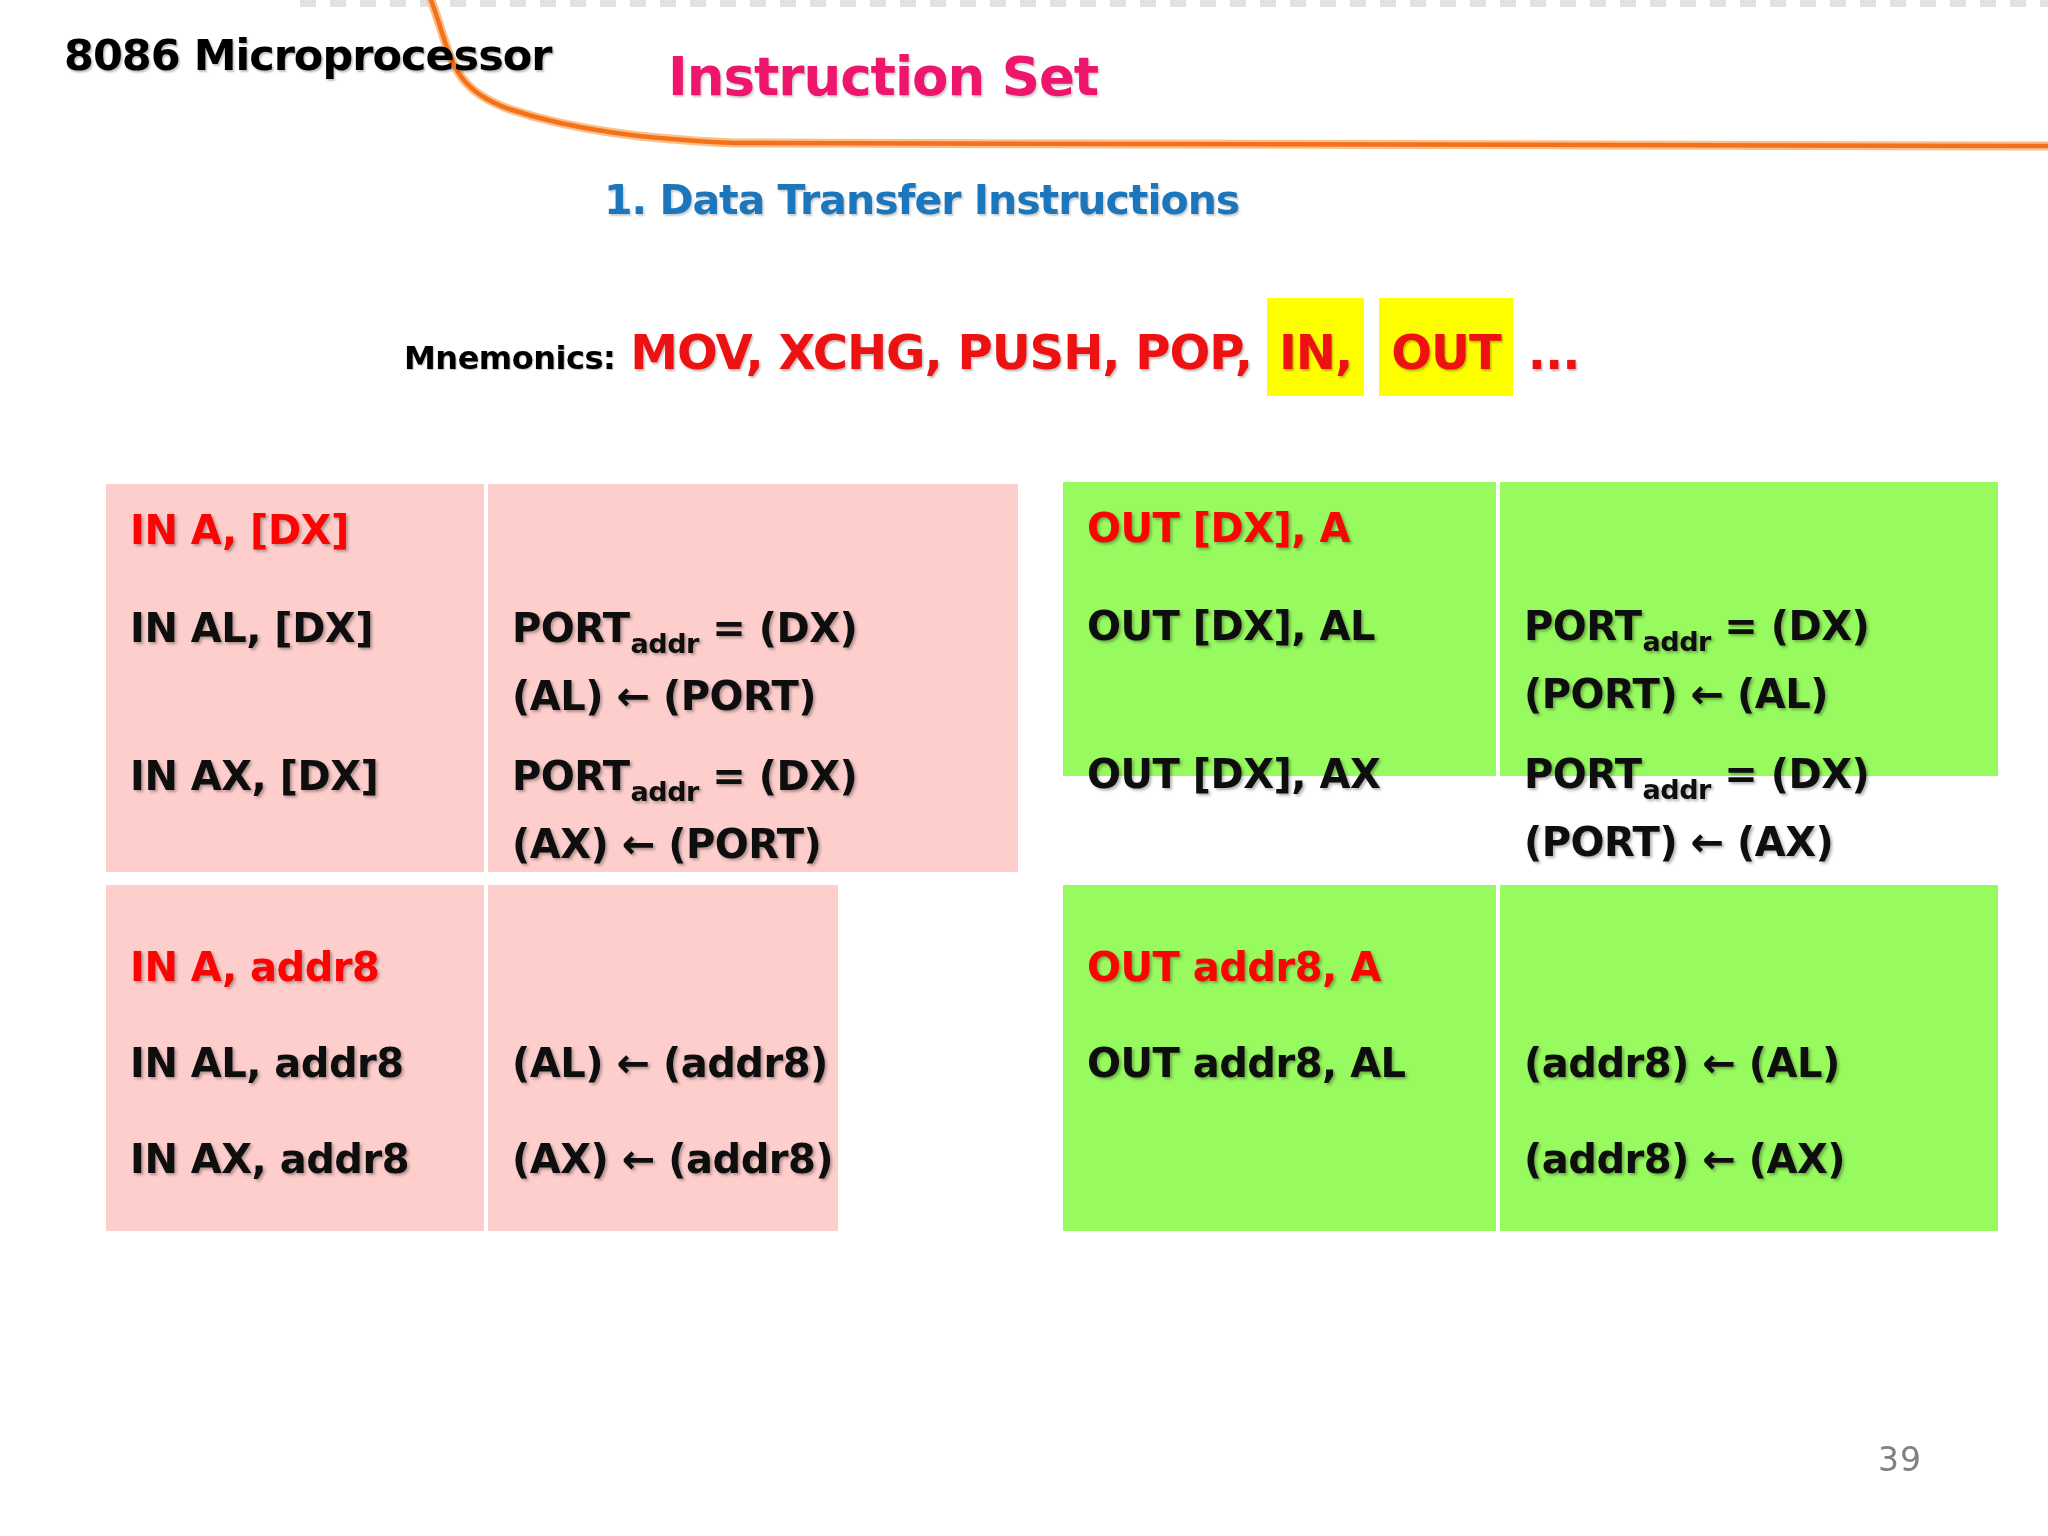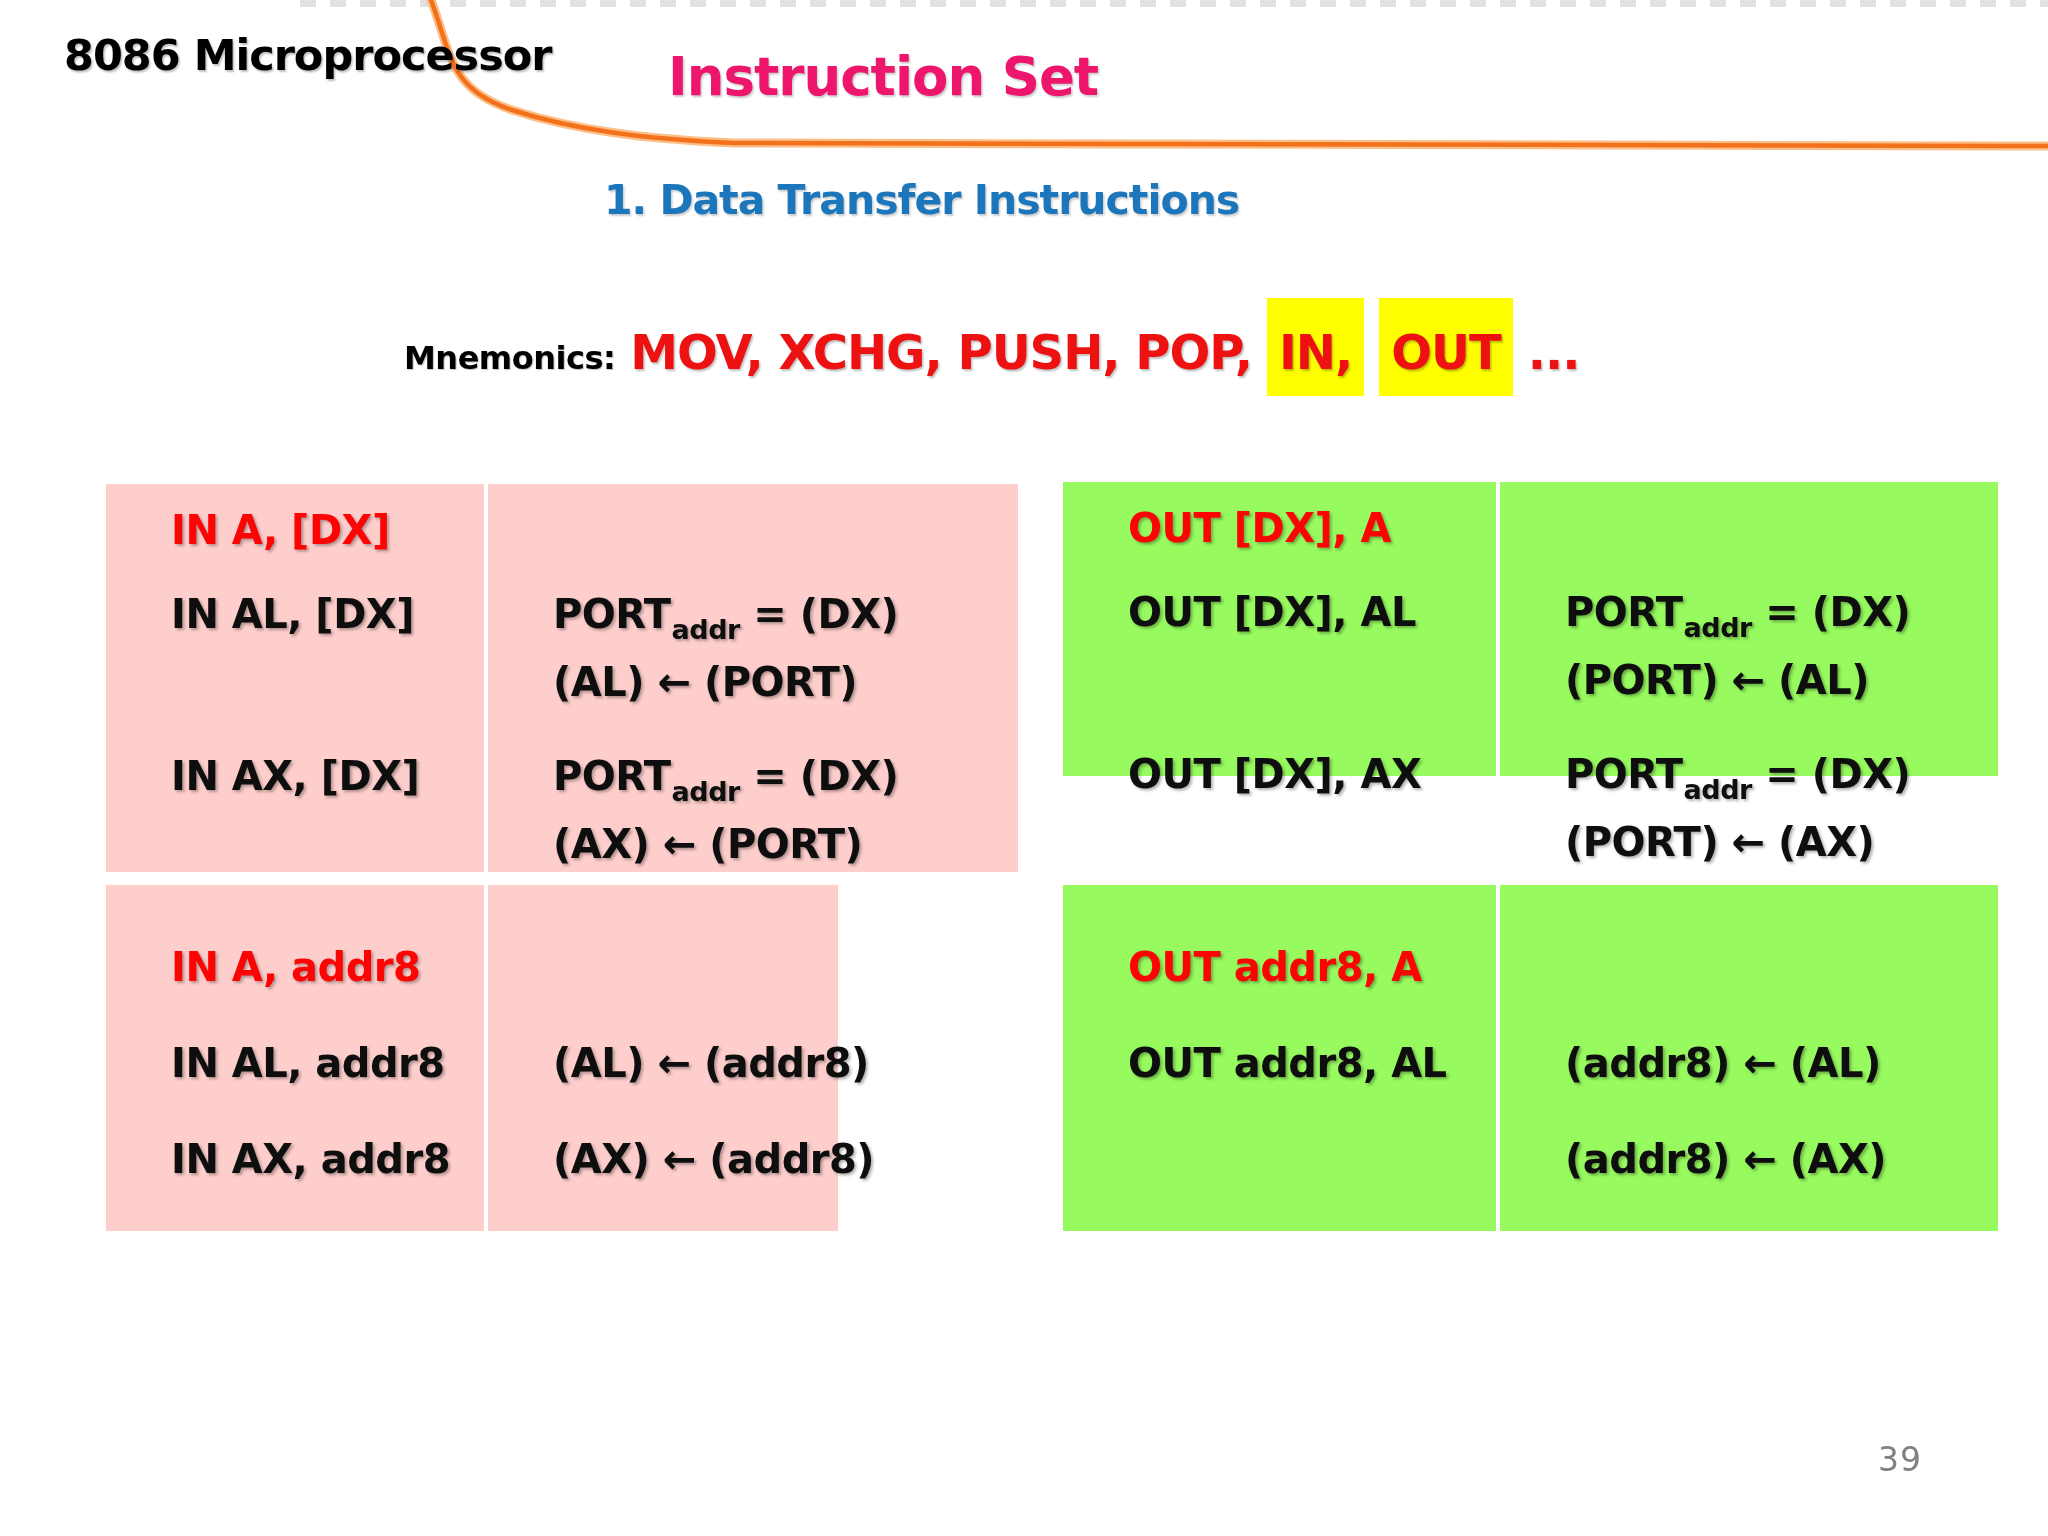--- a/index.html
+++ b/index.html
@@ -47,28 +47,28 @@
   .tbl.pink .col{background:var(--pink-bg,#fdcecb);}
   .tbl.green .col{background:var(--green-bg,#97fa5f);}
   .t-in-dx  {left:106px; top:484px; width:912px; height:388px;}
   .t-out-dx {left:1063px;top:482px; width:935px; height:294px;}
   .t-in-a8  {left:106px; top:885px; width:732px; height:346px;}
   .t-out-a8 {left:1063px;top:885px; width:935px; height:346px;}
   .t-in-dx  .c1,.t-in-a8 .c1{width:378px;}
   .t-out-dx .c1,.t-out-a8 .c1{width:433px;}
   .tbl .c2{flex:1;}
 
-  .abs{position:absolute;left:24px;white-space:nowrap;margin-left:41px;}
+  .abs{position:absolute;left:24px;white-space:nowrap;}
   .txt{font-size:40px;font-weight:bold;color:#0e0e0e;letter-spacing:-0.5px;
        line-height:53px;text-shadow:2px 2px 3px rgba(0,0,0,.3);}
   .redtxt{color:var(--red-table,#fe0303);}
   .sub{font-size:27px;letter-spacing:-0.5px;vertical-align:-11px;margin-left:1px;}
 
   .t-top .hdr{top:20px;}
-  .t-top .r1 {top:104px;}
+  .t-top .r1 {top:118px;}
   .t-top .r2 {top:266px;}
   .t-bot .hdr{top:56px;}
   .t-bot .r1 {top:152px;}
   .t-bot .r2 {top:248px;}
 
   .page-num{
     position:absolute;left:1878px;top:1440px;
     font-size:33px;color:var(--gray-page,#818181);letter-spacing:1px;
   }
 </style>

